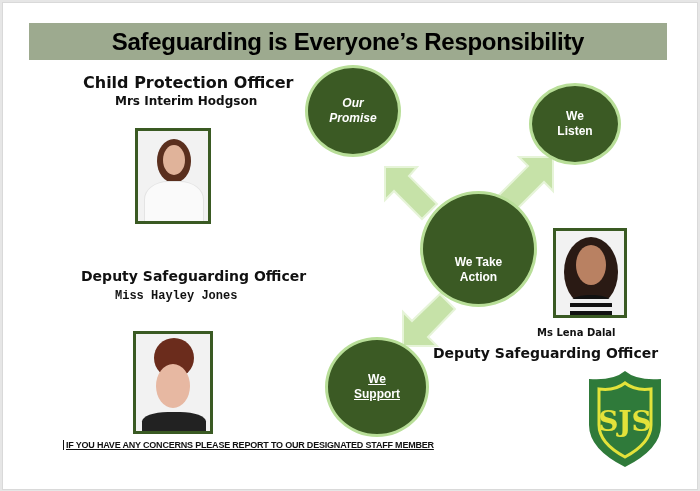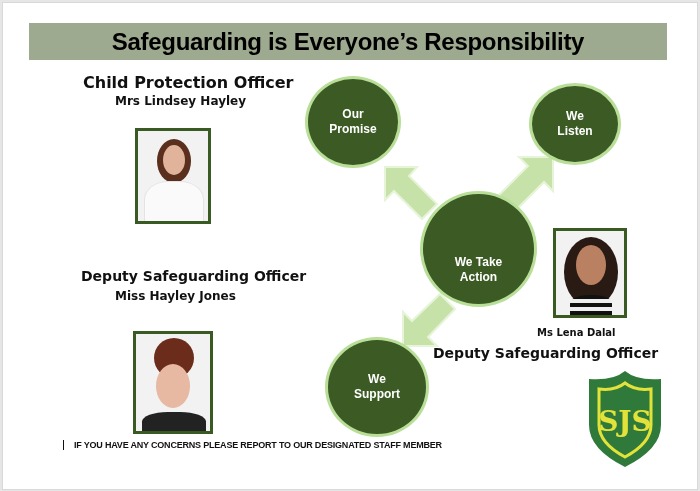--- a/index.html
+++ b/index.html
@@ -5,66 +5,66 @@
   html, body { margin:0; padding:0; }
   body { width:700px; height:491px; background:#e6e6e6; position:relative; overflow:hidden; font-family:"Liberation Sans", sans-serif; }
   .page { position:absolute; left:2px; top:2px; width:694px; height:486px; background:#ffffff; border:1px solid #d9d9d9; }
   .banner { position:absolute; left:26px; top:20px; width:638px; height:37px; background:#9daa8f; color:#000000; font-weight:bold; font-size:24px; line-height:37px; text-align:center; letter-spacing:-0.3px; }
   .txt { position:absolute; font-family:"DejaVu Sans", sans-serif; font-weight:bold; color:#111; white-space:nowrap; }
   .photo { position:absolute; border:3px solid #3a5a23; background:#f2f2f2; overflow:hidden; box-sizing:border-box; }
   .photo .head { position:absolute; border-radius:50%; }
   .photo .body { position:absolute; border-radius:40% 40% 0 0; }
   .circle { position:absolute; border-radius:50%; background:#3b5a24; border:3px solid #b8de98; box-sizing:border-box; color:#fff; display:flex; align-items:center; justify-content:center; text-align:center; font-weight:bold; font-size:12px; line-height:15px; }
   .arrow { position:absolute; }
-  .footer { position:absolute; left:60px; top:437px; font-size:9px; font-weight:bold; color:#111; border-left:1.5px solid #111; padding-left:10px; letter-spacing:-0.2px; }
+  .footer { position:absolute; left:60px; top:437px; font-size:9px; font-weight:bold; color:#111; border-left:1.5px solid #111; padding-left:2px; letter-spacing:-0.2px;text-decoration:underline; }
   .crest { position:absolute; left:582px; top:366px; }
 </style>
 </head>
 <body>
 
 <div class="page">
 
   <div class="banner">Safeguarding is Everyone’s Responsibility</div>
 
   <div class="txt" style="left:80px;top:70px;font-size:16px;">Child Protection Officer</div>
-  <div class="txt" style="left:112px;top:91px;font-size:12px;">Mrs Lindsey Hayley</div>
+  <div class="txt" style="left:112px;top:91px;font-size:12px;">Mrs Interim Hodgson</div>
   <div class="photo" style="left:132px;top:125px;width:76px;height:96px;">
     <div class="head" style="left:19px;top:8px;width:34px;height:44px;background:#5a2f1e;"></div>
     <div class="head" style="left:25px;top:14px;width:22px;height:30px;background:#e0b39a;"></div>
     <div class="body" style="left:6px;top:50px;width:58px;height:44px;background:#fafafa;border:1px solid #e4e4e4;"></div>
   </div>
 
   <div class="txt" style="left:78px;top:265px;font-size:14px;">Deputy Safeguarding Officer</div>
-  <div class="txt" style="left:112px;top:286px;font-size:12px;">Miss Hayley Jones</div>
+  <div class="txt" style="left:112px;top:286px;font-size:12px;font-family:Liberation Mono, monospace;">Miss Hayley Jones</div>
   <div class="photo" style="left:130px;top:328px;width:80px;height:103px;">
     <div class="head" style="left:18px;top:4px;width:40px;height:40px;background:#6b2c1c;"></div>
     <div class="head" style="left:20px;top:30px;width:34px;height:44px;background:#e7b8a2;"></div>
     <div class="body" style="left:6px;top:78px;width:64px;height:24px;background:#222;"></div>
   </div>
 
   <svg class="arrow" style="left:378px;top:160px;" width="60" height="60" viewBox="0 0 60 60">
     <polygon points="4,4 36,4 28,13 56,41 41,56 13,28 4,37" fill="#c6e2a8" stroke="#e6f4d8" stroke-width="2"></polygon>
   </svg>
   <svg class="arrow" style="left:492px;top:150px;" width="62" height="62" viewBox="0 0 62 62">
     <polygon points="58,4 58,38 49,29 20,58 4,42 33,13 24,4" fill="#c6e2a8" stroke="#e6f4d8" stroke-width="2"></polygon>
   </svg>
   <svg class="arrow" style="left:396px;top:287px;" width="60" height="60" viewBox="0 0 60 60">
     <polygon points="4,56 4,22 13,31 41,4 56,19 29,47 38,56" fill="#c6e2a8" stroke="#e6f4d8" stroke-width="2"></polygon>
   </svg>
 
-  <div class="circle" style="left:302px;top:73px;width:96px;height:92px;">
+  <div class="circle" style="left:302px;top:62px;width:96px;height:92px;font-style:italic;">
     <span style="width:60px;">Our Promise</span>
   </div>
   <div class="circle" style="left:526px;top:80px;width:92px;height:82px;">
     <span style="width:40px;">We Listen</span>
   </div>
   <div class="circle" style="left:417px;top:188px;width:117px;height:116px;">
     <span style="width:70px;margin-top:42px;">We Take Action</span>
   </div>
-  <div class="circle" style="left:322px;top:334px;width:104px;height:100px;">
+  <div class="circle" style="left:322px;top:334px;width:104px;height:100px;text-decoration:underline;">
     <span style="width:60px;">We Support</span>
   </div>
 
   <div class="photo" style="left:550px;top:225px;width:74px;height:90px;">
     <div class="head" style="left:8px;top:6px;width:54px;height:70px;background:#2a1a14;"></div>
     <div class="head" style="left:20px;top:14px;width:30px;height:40px;background:#b98162;"></div>
     <div class="body" style="left:14px;top:64px;width:42px;height:22px;background:repeating-linear-gradient(180deg,#111 0 4px,#eee 4px 8px);"></div>
   </div>
   <div class="txt" style="left:534px;top:324px;font-size:10px;">Ms Lena Dalal</div>
   <div class="txt" style="left:430px;top:342px;font-size:14px;">Deputy Safeguarding Officer</div>

